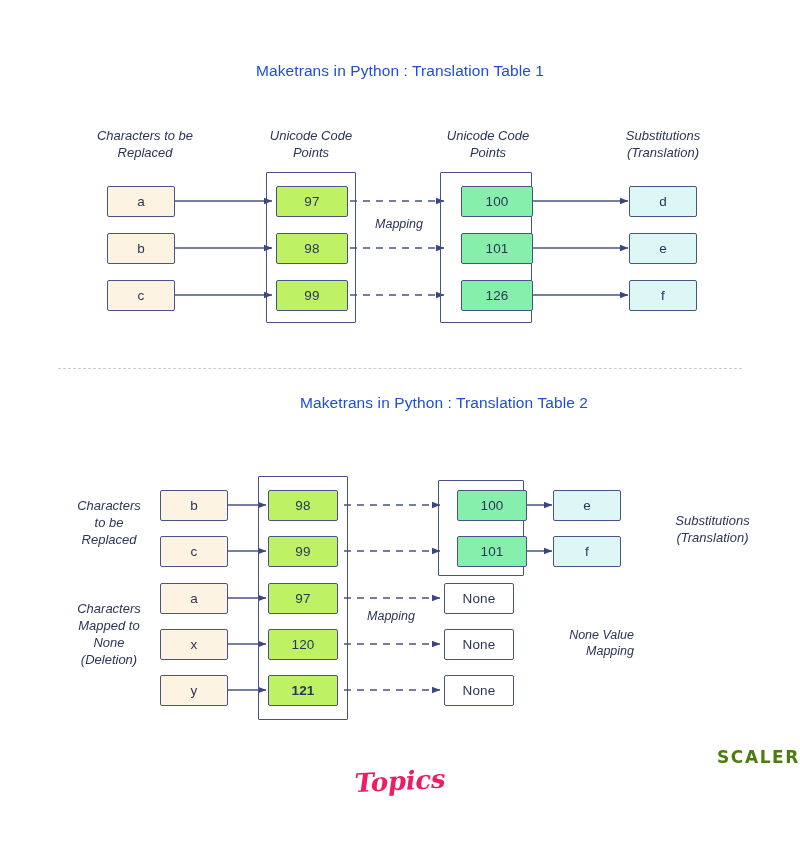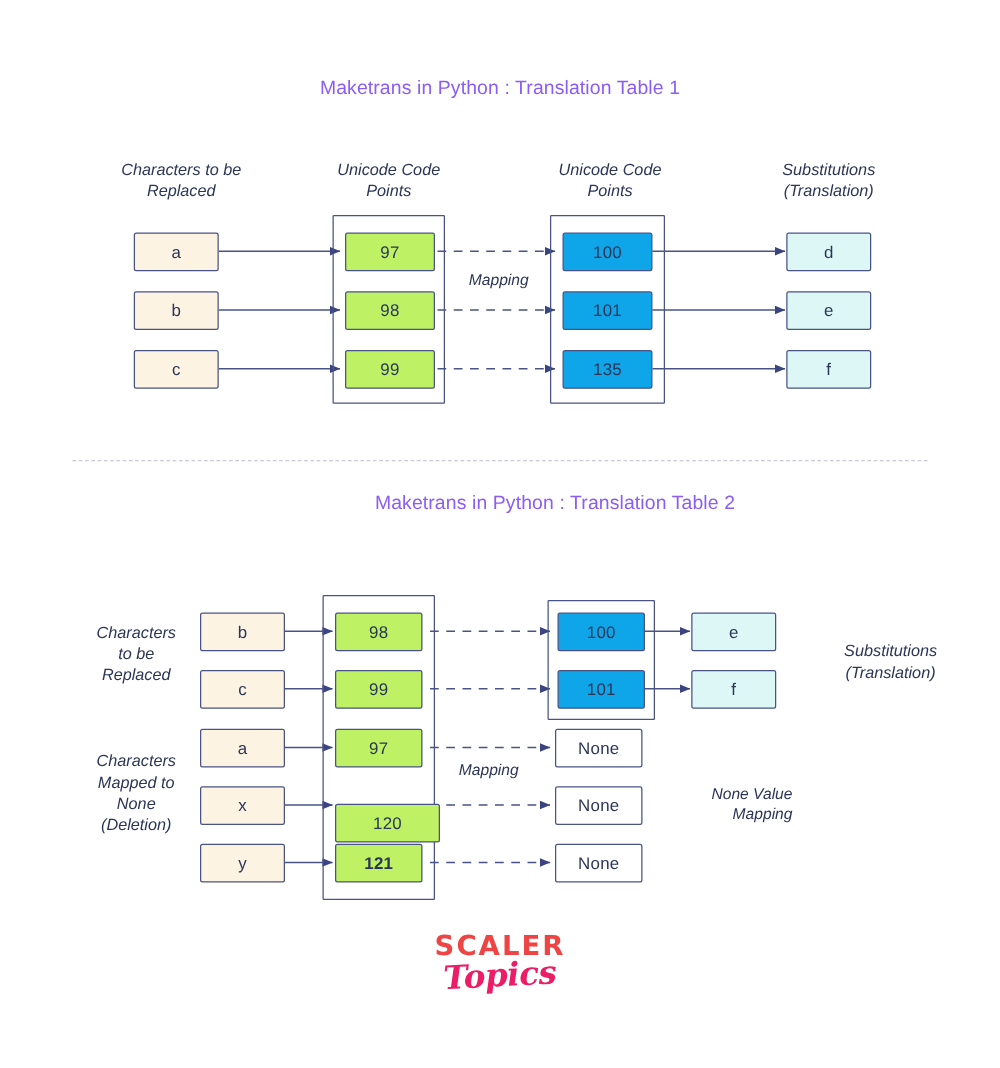--- a/index.html
+++ b/index.html
@@ -23,21 +23,21 @@
     height: 854px;
   }
 
   
   .diagram-title {
     position: absolute;
     width: 800px;
     text-align: center;
     font-size: 15.5px;
     font-weight: 400;
-    color: #8b5cf6;
+    color: #1d4ed8;
     letter-spacing: 0.1px;
   }
   #title-1 { top: 62px; }
   #title-2 { top: 394px; padding-left: 44px; }
 
   
   .caption {
     position: absolute;
     font-style: italic;
     font-size: 13px;
@@ -54,21 +54,21 @@
     border-radius: 2px;
     display: flex;
     align-items: center;
     justify-content: center;
     font-size: 13.5px;
     color: #2b3557;
     letter-spacing: 0.2px;
   }
   .node.char  { background: #fdf3e3; }
   .node.code  { background: #bef264; }
-  .node.code2 { background: #0ea5e9; }
+  .node.code2 { background: #86efac; margin-left: 11px; }
   .node.subst { background: #dcf7f5; }
   .node.none  { background: #ffffff; }
 
   
   .frame {
     position: absolute;
     box-sizing: border-box;
     border: 1.4px solid #4a5385;
     background: transparent;
     border-radius: 1px;
@@ -107,25 +107,26 @@
   #logo {
     position: absolute;
     left: 0;
     top: 748px;
     width: 800px;
     text-align: center;
   }
   #logo-scaler {
     display: block;
     font-family: "DejaVu Sans", sans-serif;
-    font-size: 22px;
+    font-size: 17px;
     font-weight: bold;
     letter-spacing: 1.6px;
-    color: #ef4444;
+    color: #4d7c0f;
     line-height: 19px;
+    text-align: right;
   }
   #logo-topics {
     display: block;
     font-family: "DejaVu Serif", serif;
     font-style: italic;
     font-size: 26px;
     font-weight: bold;
     color: #ec1d66;
     line-height: 28px;
     letter-spacing: -0.3px;
@@ -202,21 +203,21 @@
   <div class="node code2" style="left:450px; top:186px; width:72px; height:31px;">100</div>
   <div class="node subst" style="left:629px; top:186px; width:68px; height:31px;">d</div>
 
   <div class="node char" style="left:107px; top:233px; width:68px; height:31px;">b</div>
   <div class="node code" style="left:276px; top:233px; width:72px; height:31px;">98</div>
   <div class="node code2" style="left:450px; top:233px; width:72px; height:31px;">101</div>
   <div class="node subst" style="left:629px; top:233px; width:68px; height:31px;">e</div>
 
   <div class="node char" style="left:107px; top:280px; width:68px; height:31px;">c</div>
   <div class="node code" style="left:276px; top:280px; width:72px; height:31px;">99</div>
-  <div class="node code2" style="left:450px; top:280px; width:72px; height:31px;">135</div>
+  <div class="node code2" style="left:450px; top:280px; width:72px; height:31px;">126</div>
   <div class="node subst" style="left:629px; top:280px; width:68px; height:31px;">f</div>
 
   <div class="map-label" style="left:356px; top:216px; width:86px;">Mapping</div>
 
   <div id="section-divider"></div>
 
   <div class="diagram-title" id="title-2">Maketrans in Python : Translation Table 2</div>
 
   <div class="caption" style="left:45px; top:497px; width:128px;">Characters<br>to be<br>Replaced</div>
   <div class="caption" style="left:45px; top:600px; width:128px;">Characters<br>Mapped to<br>None<br>(Deletion)</div>
@@ -233,21 +234,21 @@
   <div class="node char" style="left:160px; top:536px; width:68px; height:31px;">c</div>
   <div class="node code" style="left:268px; top:536px; width:70px; height:31px;">99</div>
   <div class="node code2" style="left:446px; top:536px; width:70px; height:31px;">101</div>
   <div class="node subst" style="left:553px; top:536px; width:68px; height:31px;">f</div>
 
   <div class="node char" style="left:160px; top:583px; width:68px; height:31px;">a</div>
   <div class="node code" style="left:268px; top:583px; width:70px; height:31px;">97</div>
   <div class="node none" style="left:444px; top:583px; width:70px; height:31px;">None</div>
 
   <div class="node char" style="left:160px; top:629px; width:68px; height:31px;">x</div>
-  <div class="node code" style="left:268px; top:629px; width:84px; height:31px;margin-top:14px;">120</div>
+  <div class="node code" style="left:268px; top:629px; width:70px; height:31px;">120</div>
   <div class="node none" style="left:444px; top:629px; width:70px; height:31px;">None</div>
 
   <div class="node char" style="left:160px; top:675px; width:68px; height:31px;">y</div>
   <div class="node code" style="left:268px; top:675px; width:70px; height:31px;font-weight:bold;">121</div>
   <div class="node none" style="left:444px; top:675px; width:70px; height:31px;">None</div>
 
   <div class="map-label" style="left:348px; top:608px; width:86px;">Mapping</div>
   <div class="map-label" style="left:522px; top:627px; width:112px;text-align:right;">None Value<br>Mapping</div>
 
   <div id="logo">

